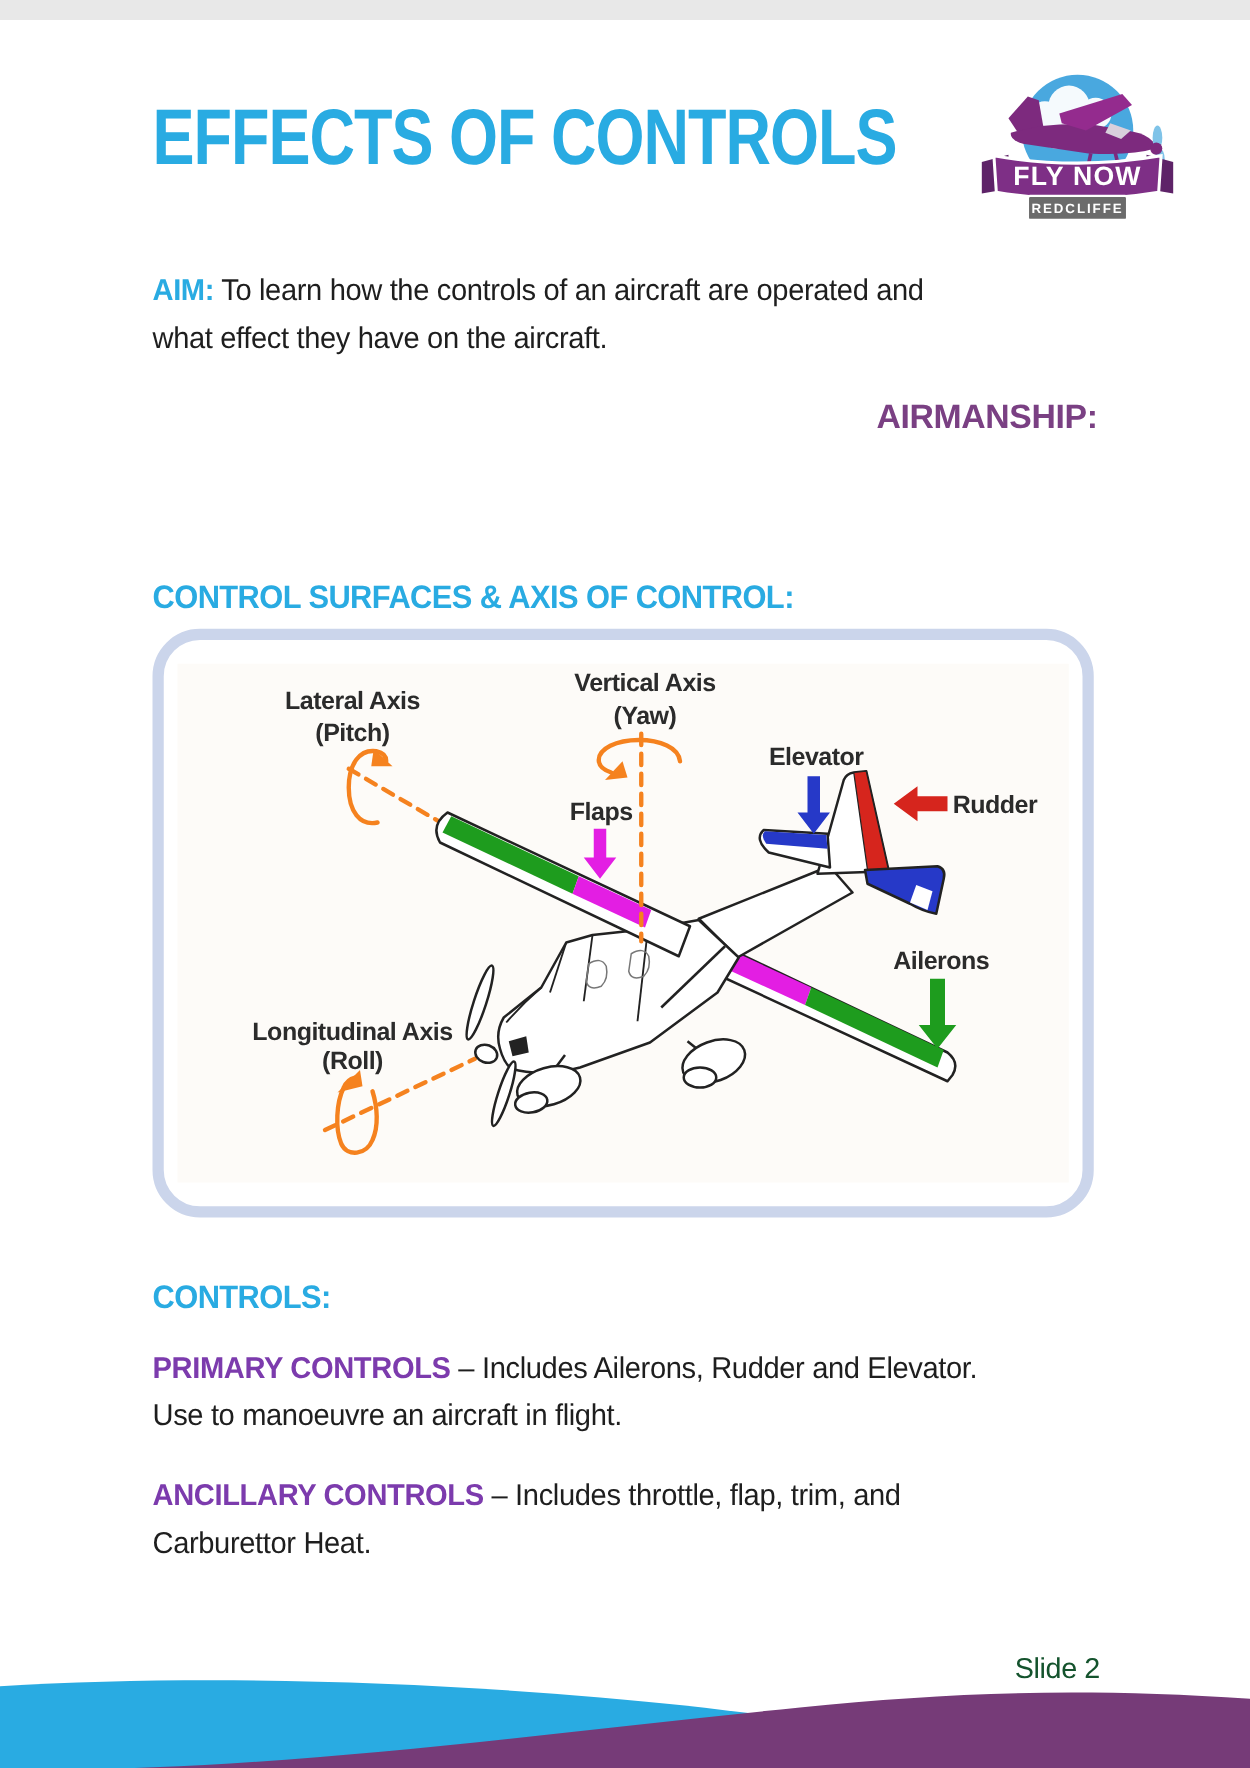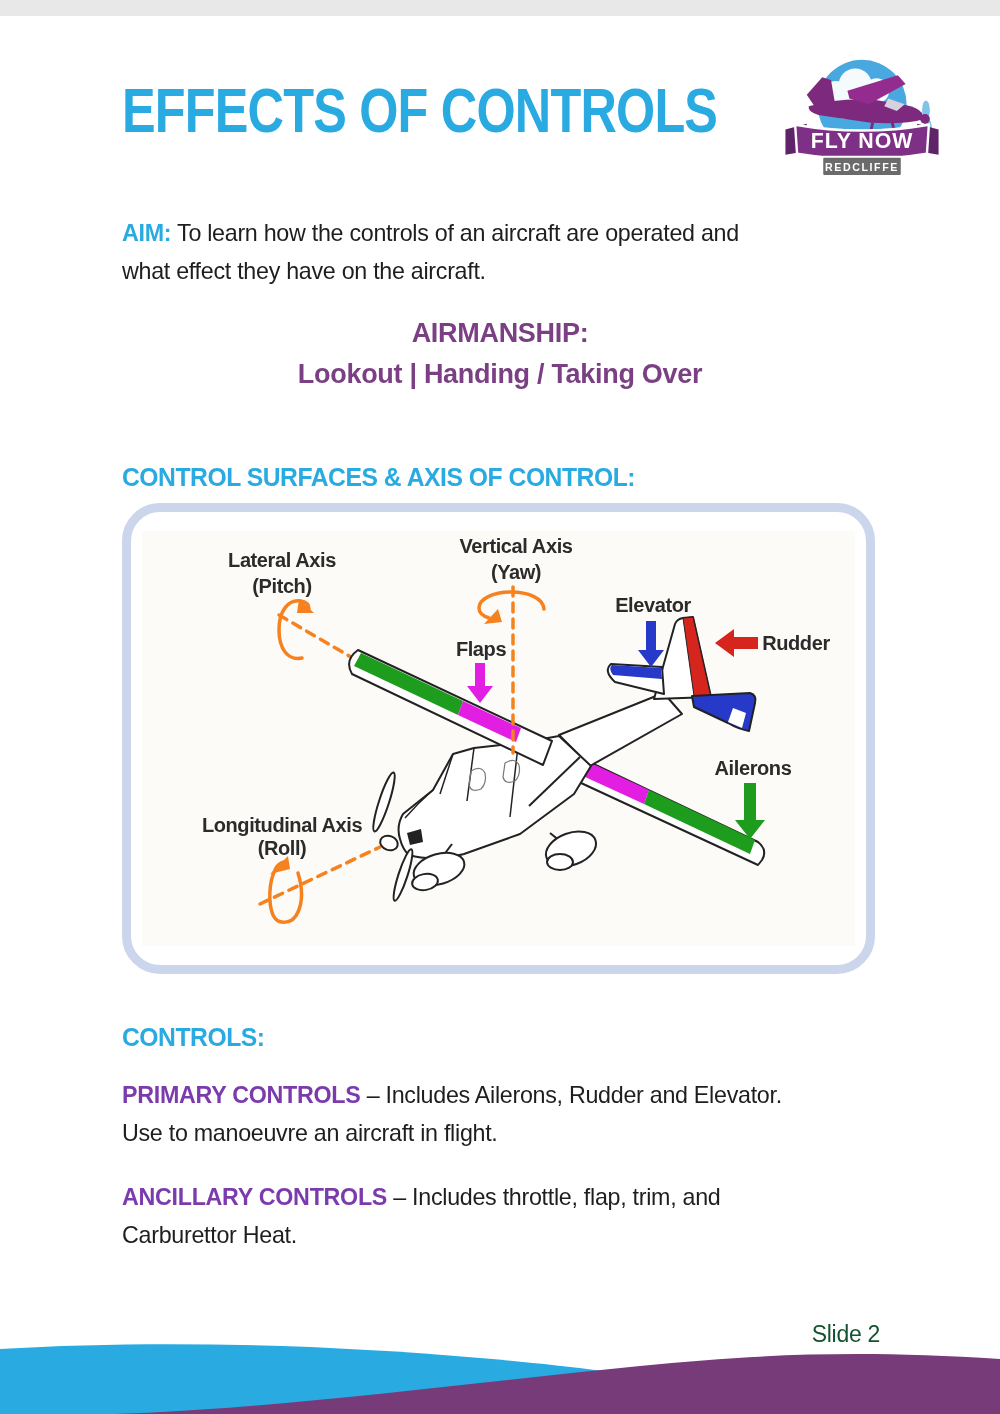--- a/index.html
+++ b/index.html
@@ -14,21 +14,21 @@
     transform:scaleX(0.80);transform-origin:0 50%;white-space:nowrap;
   }
   .logo{position:absolute;top:36px;right:55px;width:166px;height:126px;}
   .aim{
     position:absolute;left:122px;top:198px;width:790px;
     font-size:24px;line-height:38px;letter-spacing:-0.3px;font-weight:500;
     transform:scaleX(0.97);transform-origin:0 0;
   }
   .aim .lead{color:#29ABE2;font-weight:bold;}
   .airmanship{
-    position:absolute;left:122px;top:297px;width:756px;text-align:center;
+    position:absolute;left:122px;top:297px;width:756px;text-align:right;
     color:#7A4083;font-size:27px;font-weight:bold;line-height:41px;letter-spacing:-0.3px;
   }
   .sec-heading{
     position:absolute;margin:0;color:#29ABE2;font-size:26px;font-weight:bold;
     letter-spacing:-0.5px;white-space:nowrap;transform:scaleX(0.95);transform-origin:0 0;
   }
   .sec-heading.h-surfaces{left:122px;top:446px;}
   .sec-heading.h-controls{left:122px;top:1006px;}
   .diagram-border{
     position:absolute;left:122px;top:487px;width:753px;height:471px;
@@ -97,21 +97,20 @@
   </svg>
 
   <div class="aim">
     <div><span class="lead">AIM:</span>
       <span>To learn how the controls of an aircraft are operated and</span></div>
     <div>what effect they have on the aircraft.</div>
   </div>
 
   <div class="airmanship">
     <div>AIRMANSHIP:</div>
-    <div>Lookout | Handing / Taking Over</div>
   </div>
 
   <h2 class="sec-heading h-surfaces">CONTROL SURFACES &amp; AXIS OF CONTROL:</h2>
 
   <div class="diagram-border"></div>
   <svg class="diagram-svg" width="753" height="471" viewBox="0 0 753 471">
     <rect x="20" y="28" width="713" height="415" fill="#FDFBF8"></rect>
 
     <g stroke="#F5821F" stroke-width="3.5" stroke-linecap="round" fill="none">
       <path d="M 157,112 L 234,157" stroke-dasharray="9 7"></path>

